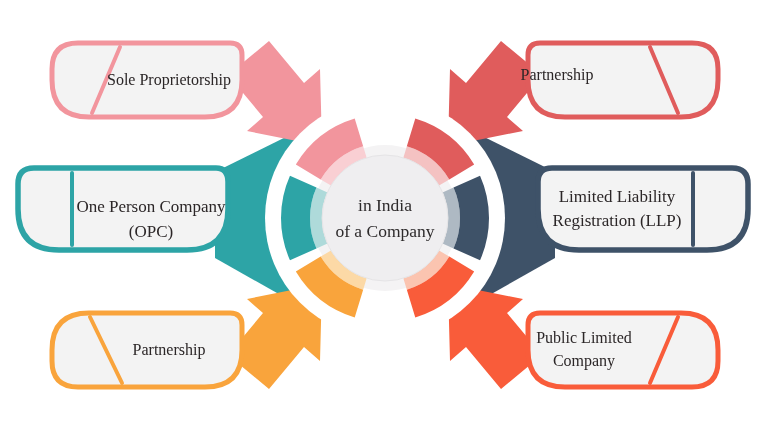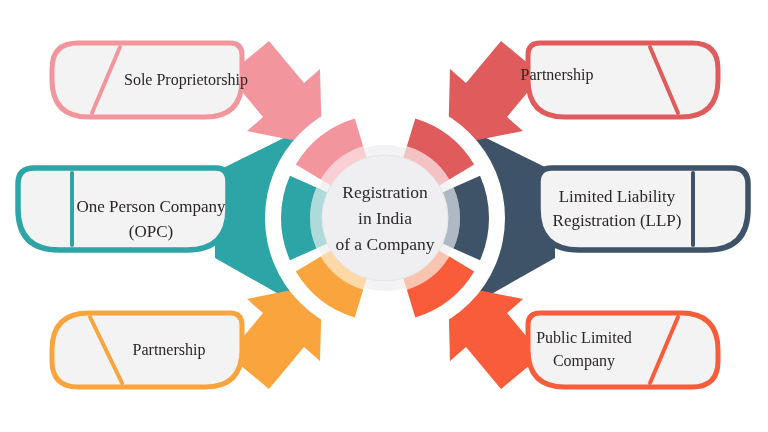--- a/index.html
+++ b/index.html
@@ -70,26 +70,25 @@
     <path class="banner" d="M 540 43 L 692 43 Q 718 43 718 69 L 718 80 Q 718 117 681 117 L 565 117 Q 528 117 528 80 L 528 55 Q 528 43 540 43 Z" stroke="#e05c5c"></path>
     <line class="divider" x1="650" y1="47" x2="678" y2="113" stroke="#e05c5c"></line>
 
     <path class="banner mid" d="M 552 168 L 732 168 Q 748 168 748 184 L 748 209 Q 748 250 707 250 L 579 250 Q 538 250 538 209 L 538 182 Q 538 168 552 168 Z" stroke="#3e5268"></path>
     <line class="divider" x1="693" y1="173" x2="693" y2="245" stroke="#3e5268"></line>
 
     <path class="banner" d="M 540 313 L 681 313 Q 718 313 718 350 L 718 361 Q 718 387 692 387 L 565 387 Q 528 387 528 350 L 528 325 Q 528 313 540 313 Z" stroke="#f95c3a"></path>
     <line class="divider" x1="678" y1="317" x2="650" y2="383" stroke="#f95c3a"></line>
   </svg>
 
-  <div class="label" style="left:117px;top:47px;width:138px;height:66px;">Sole Proprietorship</div>
+  <div class="label" style="left:100px;top:47px;width:138px;height:66px;">Sole Proprietorship</div>
   <div class="label mid" style="left:76px;top:172px;width:150px;height:95px;">One Person Company (OPC)</div>
   <div class="label" style="left:100px;top:317px;width:138px;height:66px;">Partnership</div>
   <div class="label" style="left:488px;top:47px;width:138px;height:56px;">Partnership</div>
   <div class="label mid" style="left:542px;top:172px;width:150px;height:74px;">Limited Liability Registration (LLP)</div>
   <div class="label" style="left:515px;top:317px;width:138px;height:66px;">Public Limited Company</div>
 
   <div class="center-title">
-    <div>Registration</div>
     <div>in India</div>
     <div>of a Company</div>
   </div>
 
 </div>
 
 </body></html>

